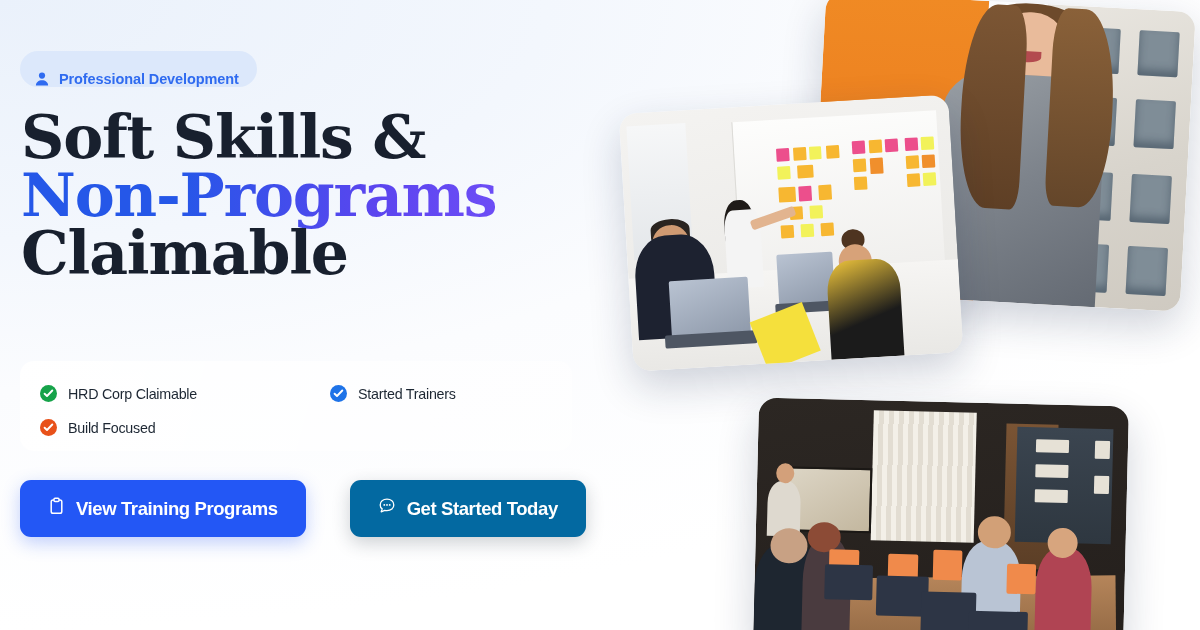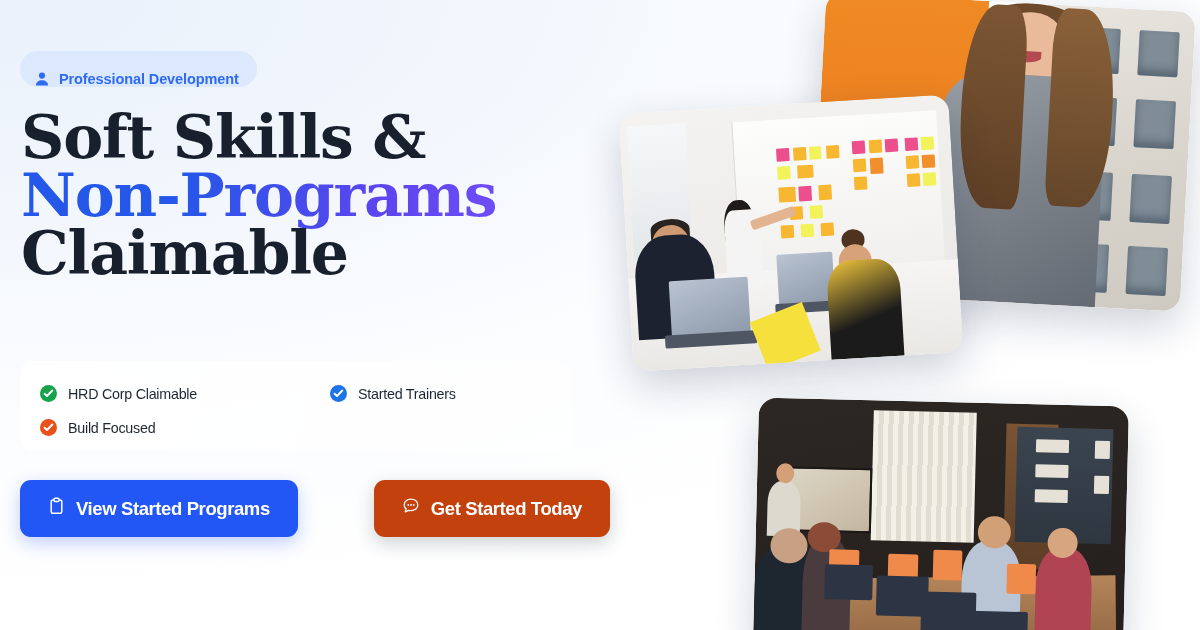--- a/index.html
+++ b/index.html
@@ -56,21 +56,21 @@
   .feat-dot svg { position:absolute; left:0; top:0; }
   .feat-label { font-size:14.3px; color:#1d2733; letter-spacing:-0.25px; font-weight:400; }
 
   .btn-row { position:absolute; left:20px; top:480px; display:flex; gap:44px; }
   .btn {
     height:57px; display:flex; align-items:center; gap:11px;
     border-radius:11px; padding:0 28px; cursor:pointer; border:none;
     font-size:18.5px; font-weight:700; letter-spacing:-0.4px; white-space:nowrap;
   }
   .btn-primary { background:#2357f5; color:#fff; box-shadow:0 6px 18px rgba(35,87,245,.28); }
-  .btn-dark { background:#c2410c; color:#fff; box-shadow:0 6px 18px rgba(33,44,60,.22);margin-left:32px; }
+  .btn-dark { background:#0369a1; color:#fff; box-shadow:0 6px 18px rgba(33,44,60,.22); }
   .btn svg { flex:none; }
 
   
   .collage { position:absolute; left:600px; top:0; width:600px; height:630px; }
   .photo {
     position:absolute; border-radius:18px; overflow:hidden;
     box-shadow:0 16px 40px rgba(20,35,70,.20);
   }
   .ph-top {
     left:218px; top:2px; width:370px; height:300px;
@@ -208,21 +208,21 @@
   </div>
 
   <div class="btn-row">
     <button class="btn btn-primary">
       <span>
         <svg width="17" height="18" viewBox="0 0 17 18" fill="none" stroke="#fff" stroke-width="1.5" stroke-linejoin="round">
           <rect x="3.2" y="3" width="10.6" height="13.2" rx="1.8"></rect>
           <rect x="6" y="1.2" width="5" height="3.2" rx="1" fill="#2357f5"></rect>
         </svg>
       </span>
-      <span>View Started Programs</span>
+      <span>View Training Programs</span>
     </button>
 
     <button class="btn btn-dark">
       <span>
         <svg width="18" height="18" viewBox="0 0 18 18" fill="none">
           <path d="M9 2.2c4 0 6.8 2.5 6.8 5.7 0 3.2-2.8 5.7-6.8 5.7-.8 0-1.6-.1-2.3-.3l-3.5 1.5 1-2.9C2.8 10.9 2.2 9.4 2.2 7.9 2.2 4.7 5 2.2 9 2.2z" stroke="#fff" stroke-width="1.3" stroke-linejoin="round"></path>
           <circle cx="6.3" cy="7.9" r=".95" fill="#fff"></circle>
             <circle cx="9" cy="7.9" r=".95" fill="#fff"></circle>
             <circle cx="11.7" cy="7.9" r=".95" fill="#fff"></circle>
         </svg>

